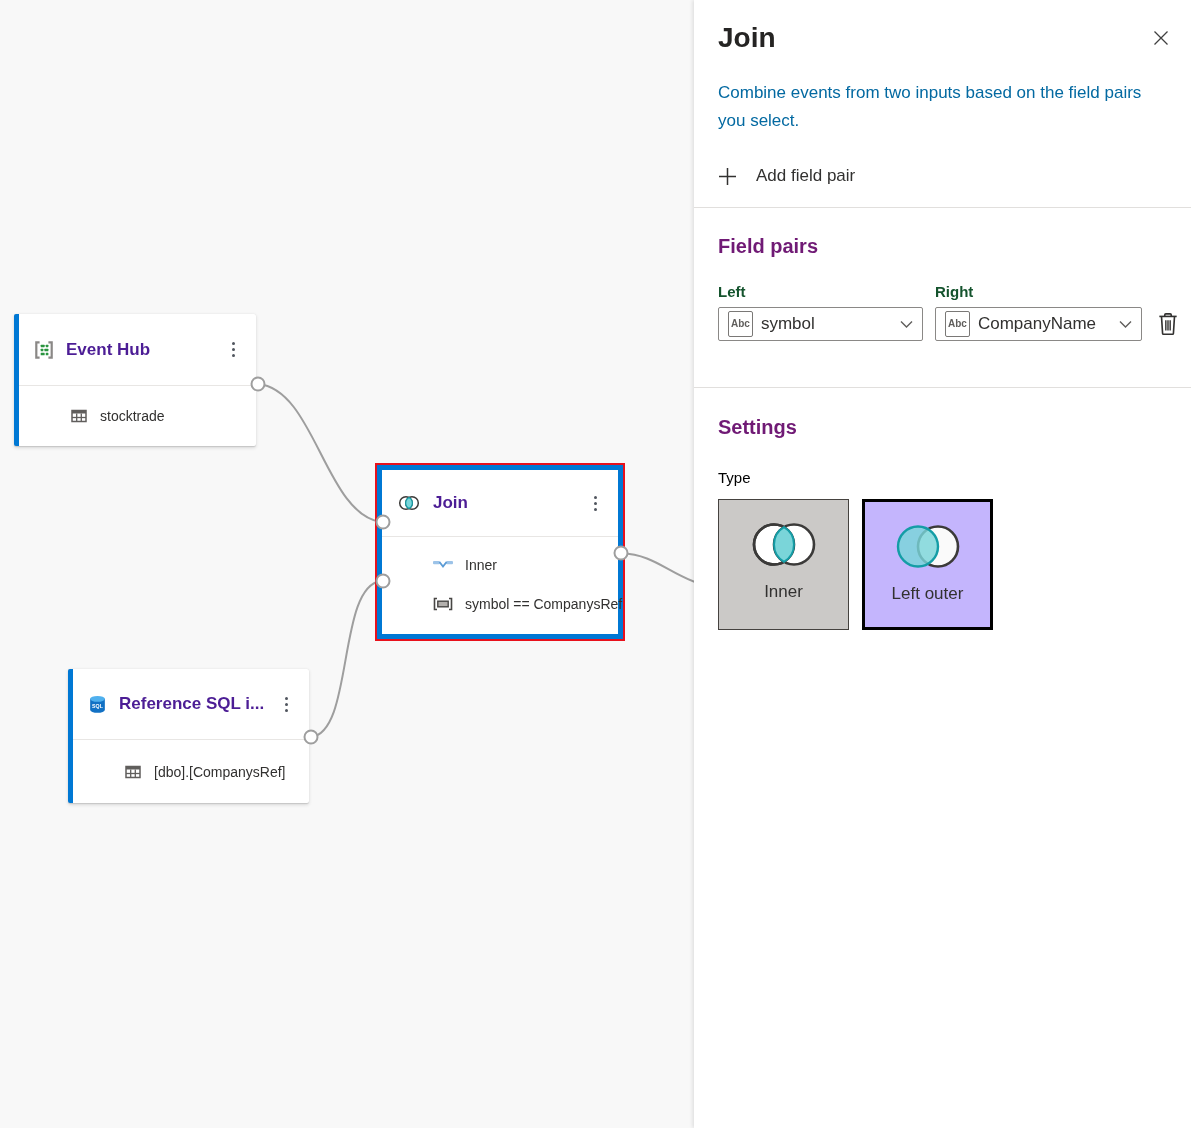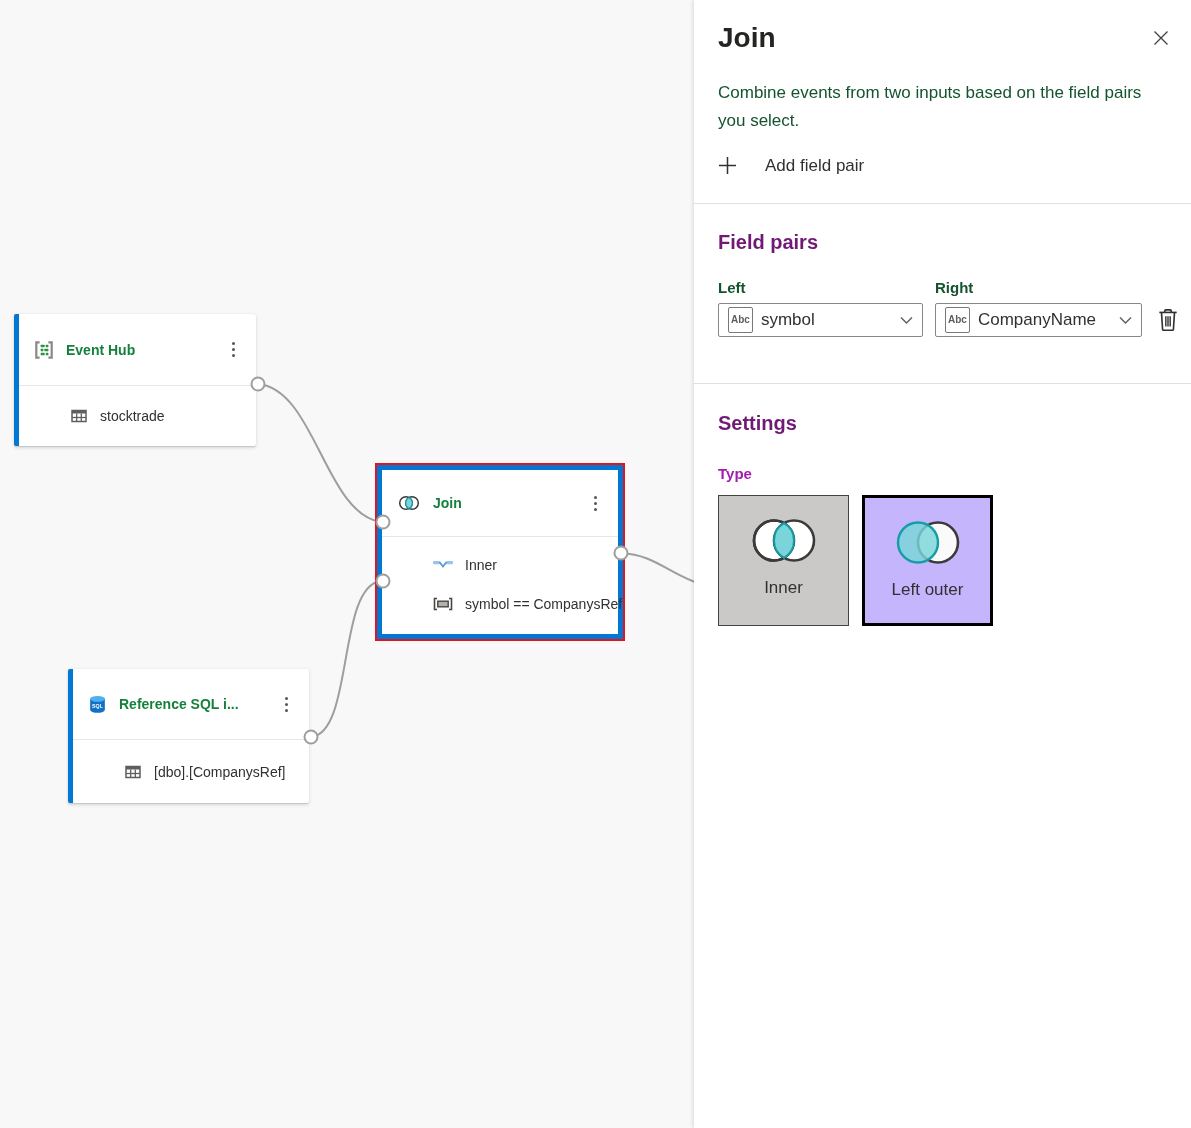--- a/index.html
+++ b/index.html
@@ -32,21 +32,21 @@
     background: #ffffff;
     border-left: 5px solid #0078d4;
     border-radius: 2px;
     box-shadow: 0 1.6px 3.6px rgba(0,0,0,.13), 0 .3px .9px rgba(0,0,0,.11);
   }
   .node-header {
     display: flex; align-items: center;
     padding: 0 14px 0 14px;
   }
   .node-title {
-    font-size: 14px; font-weight: bold; color: #15803d;
+    font-size: 17px; font-weight: bold; color: #4c1d95;
     flex: 1 1 auto; margin-left: 11px;
     white-space: nowrap; overflow: hidden;
   }
   .node-divider { border-top: 1px solid #e8e6e4; }
   .node-row {
     display: flex; align-items: center;
     padding: 0 14px;
     font-size: 14px; color: #323130; margin-left: 37px;
   }
   .node-row .row-label { margin-left: 12px; white-space: nowrap; }
@@ -89,24 +89,24 @@
     position: absolute; left: 694px; top: 0; z-index: 5;
     width: 497px; height: 1128px;
     background: #ffffff;
     box-shadow: -1.6px 0 3.6px rgba(0,0,0,.10), -.3px 0 .9px rgba(0,0,0,.07);
     padding: 20px 16px 0 24px;
   }
   .panel-header { display: flex; align-items: flex-start; }
   .panel-title { font-size: 28px; font-weight: 600; color: #252423; flex: 1; line-height: 36px; }
   .close-btn { width: 28px; height: 28px; margin-top: 4px; display: flex; align-items: center; justify-content: center; cursor: pointer; }
 
-  .panel-desc { margin-top: 23px; font-size: 17px; line-height: 28px; color: #14532d; max-width: 445px; }
+  .panel-desc { margin-top: 23px; font-size: 17px; line-height: 28px; color: #0369a1; max-width: 445px; }
 
   .add-pair-btn {
-    margin-top: 21px; display: inline-flex; align-items: flex-start; gap: 28px;
+    margin-top: 21px; display: inline-flex; align-items: flex-end; gap: 19px;
     font-size: 17px; color: #323130; cursor: pointer; height: 30px;
   }
 
   .panel-divider { border-top: 1px solid #e1dfdd; margin: 17px -16px 0 -24px; }
 
   .section-heading { font-size: 20px; font-weight: 600; color: #701a75; }
   #fieldpairs-heading { margin-top: 27px; }
   #settings-heading { margin-top: 28px; }
 
   .pairs-grid {
@@ -129,21 +129,21 @@
   }
   .dropdown-value {
     flex: 1 1 auto; font-size: 17px; color: #323130;
     white-space: nowrap; overflow: hidden;
   }
   .dropdown .chev { flex: 0 0 auto; }
   .trash-btn { width: 28px; height: 32px; display: flex; align-items: center; justify-content: center; cursor: pointer; }
 
   .divider-2 { margin-top: 46px; }
 
-  .type-label { margin-top: 30px; font-size: 15px; font-weight: 700; color: #a21caf; }
+  .type-label { margin-top: 30px; font-size: 15px; font-weight: 400; color: #000000; }
 
   .type-cards { margin-top: 13px; display: flex; gap: 13px; }
   .type-card {
     width: 131px; height: 131px; background: #c4b5fd;
     border: 3px solid #000000; cursor: pointer;
     display: flex; flex-direction: column; align-items: center;
     padding-top: 21px;
   }
   .type-card.selected { background: #cbc9c7; border: 1px solid #45423f; }
   .type-card .card-label { margin-top: 14px; font-size: 17px; color: #323130; }

